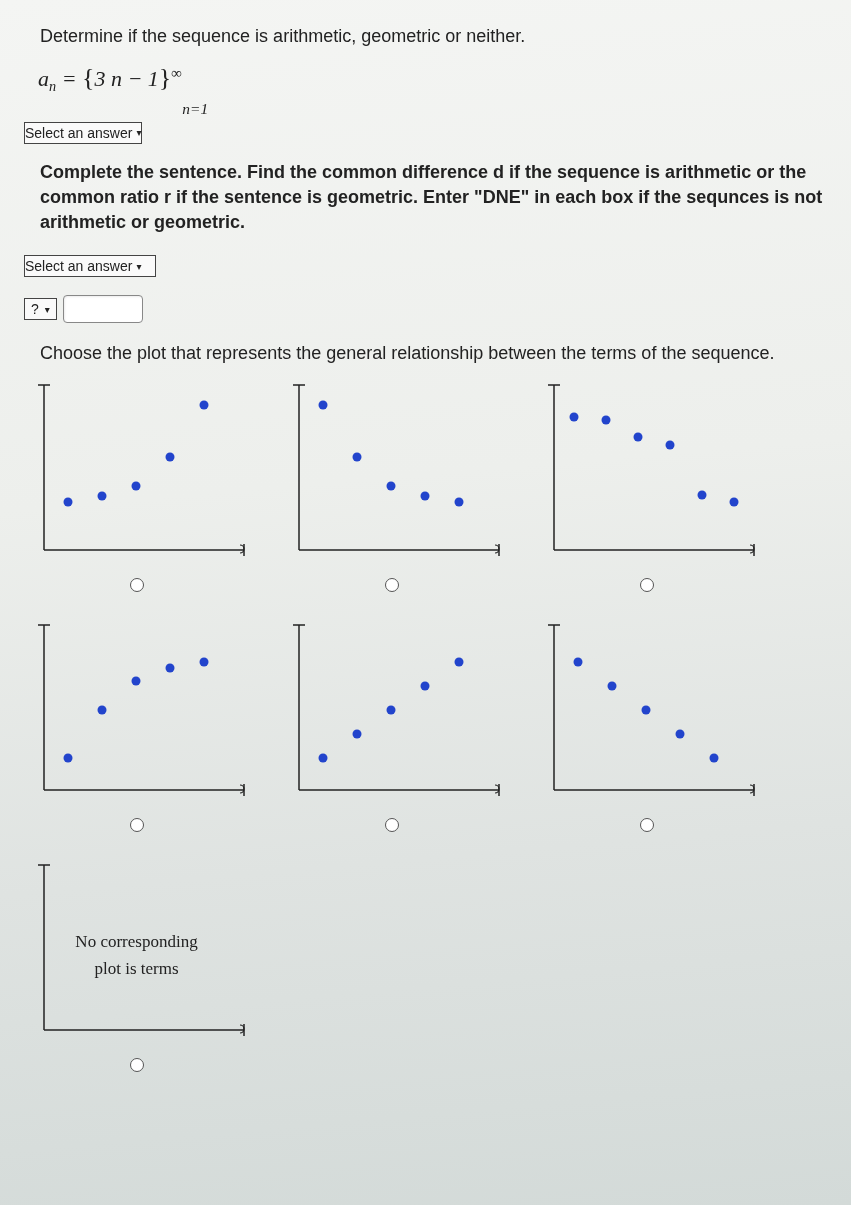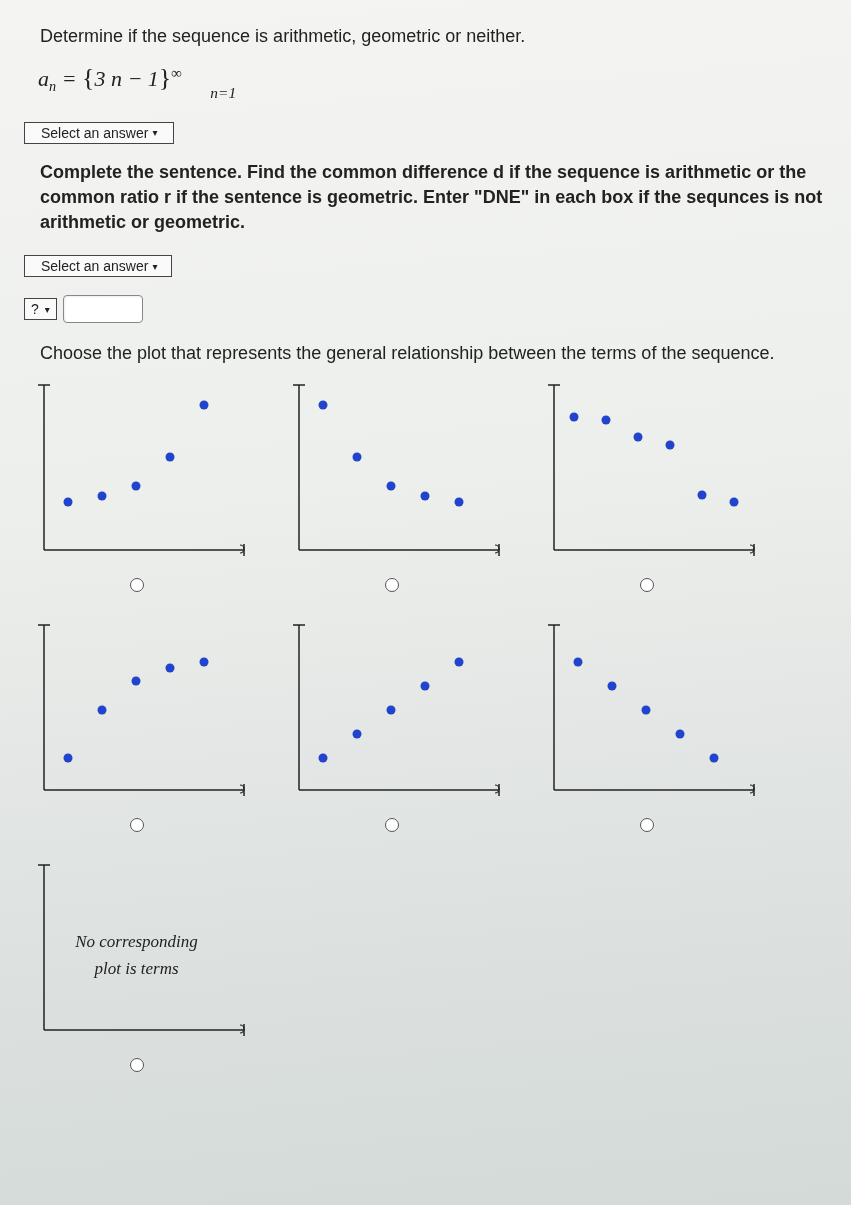--- a/index.html
+++ b/index.html
@@ -16,26 +16,26 @@
   .question-text { margin: 4px 0 14px 16px; line-height: 1.4; }
   .formula {
     font-family: "Times New Roman", serif;
     font-size: 22px;
     margin: 14px 0 20px 14px;
     font-style: italic;
   }
   .formula .sub { font-size: 0.65em; vertical-align: sub; font-style: italic; }
   .formula .sup { font-size: 0.7em; vertical-align: super; font-style: normal; }
   .formula .brace { font-size: 26px; font-style: normal; }
-  .formula .bottom-sub { font-size: 0.7em; position: relative; top: 12px; font-style: italic; margin-left: 28px; }
+  .formula .bottom-sub { font-size: 0.7em; position: relative; top: 28px; font-style: italic; }
   .select-box {
     border: 1px solid #444;
     background: #fafafa;
     font-size: 14px;
-    padding: 2px 16px;
+    padding: 2px 0;
     display: inline-flex;
     align-items: center;
     gap: 4px;
     cursor: pointer;
     margin: 6px 0;
   }
   .chev { font-size: 10px; }
   .text-input {
     border: 1px solid #888;
     border-radius: 4px;
@@ -63,21 +63,20 @@
   }
   .plot-option { display: flex; flex-direction: column; align-items: center; gap: 8px; }
   .plot-box {
     width: 225px;
     height: 190px;
     position: relative;
   }
   .plot-box svg { width: 100%; height: 100%; }
   .plot-text {
     font-family: "Times New Roman", serif;
-    font-style: italic;
     font-size: 17px;
     text-align: center;
     line-height: 1.6;
   }
   .plot-text-wrap {
     width: 225px;
     height: 190px;
     position: relative;
     display: flex;
     align-items: center;

